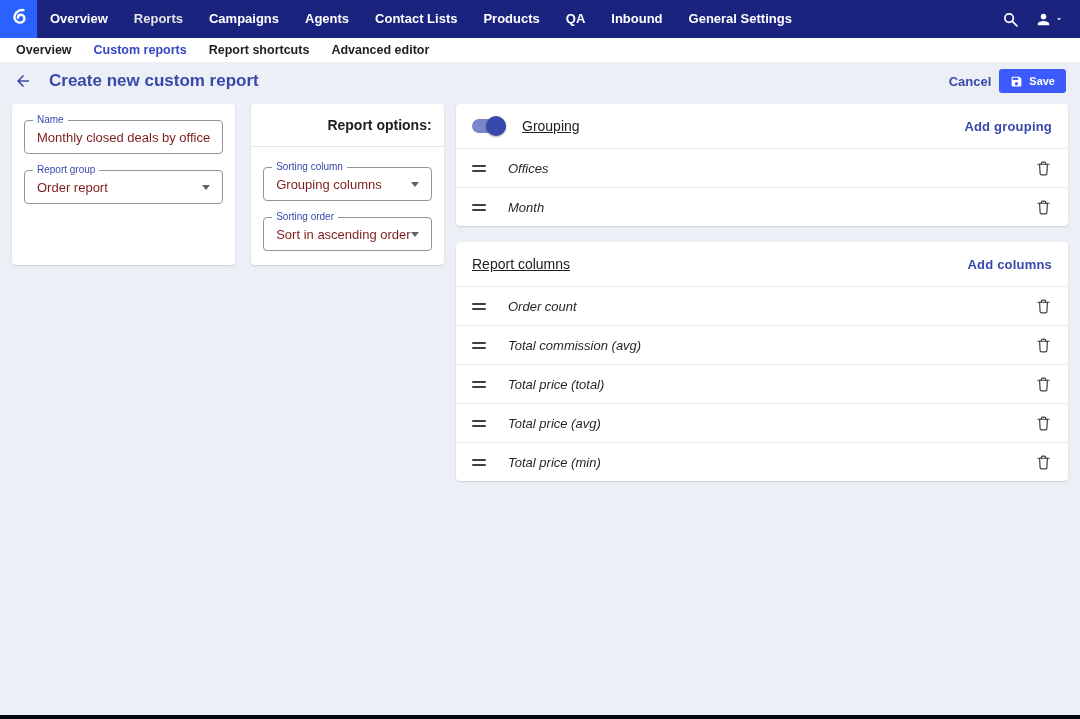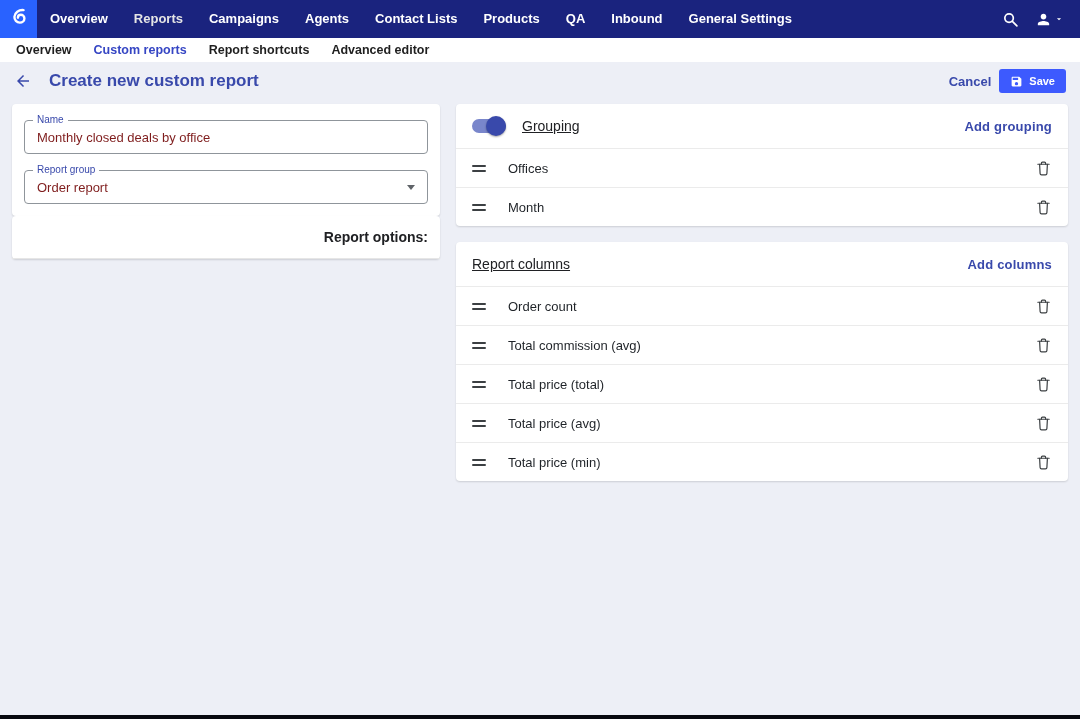--- a/index.html
+++ b/index.html
@@ -29,42 +29,42 @@
   .back-btn { display:flex; align-items:center; cursor:pointer; }
   .page-title { color:#3949ab; font-size:17px; font-weight:700; margin-left:17px; }
   .header-right { margin-left:auto; display:flex; align-items:center; gap:8px; }
   .cancel-link { color:#3949ab; font-size:13px; font-weight:700; cursor:pointer; }
   .save-btn { background:#3d5afe; color:#fff; border:none; height:24px; padding:0 11px; border-radius:3px;
               font-size:11px; font-weight:700; display:flex; align-items:center; gap:6px; cursor:pointer;
               font-family:"Liberation Sans", sans-serif; }
 
   
   .content { display:flex; gap:16px; padding:4px 12px 0 12px; align-items:flex-start; }
-  .col-left { width:428px; flex:0 0 428px; display:flex; flex-direction:column; }
+  .col-left { width:428px; flex:0 0 428px; display:flex; flex-direction:row; gap:16px; }
   .col-right { flex:1; display:flex; flex-direction:column; gap:16px; }
   .card { background:#fff; border-radius:4px; box-shadow:0 1px 2px rgba(0,0,0,.14); }
 
   .fields-card { padding:16px 12px 12px 12px; display:flex; flex-direction:column; gap:16px; }
   .field { position:relative; border:1px solid #8f959b; border-radius:4px; height:34px;
            display:flex; align-items:center; padding:0 12px; background:#fff; cursor:text; }
   .field.select { cursor:pointer; }
   .field-label { position:absolute; top:-7px; left:8px; background:#fff; padding:0 4px;
                  font-size:10px; color:#3949ab; }
   .field-value { font-size:13px; color:#7f1d1d; white-space:nowrap; overflow:hidden; }
   .caret-down { margin-left:auto; width:0; height:0; border-left:4.5px solid transparent;
                 border-right:4.5px solid transparent; border-top:5px solid #5f6368; }
 
   .options-header { padding:13px 12px; font-size:14px; font-weight:700; color:#202124; border-bottom:1px solid #e6e6e6;text-align:right; }
   .options-body { padding:20px 12px 14px 12px; display:flex; flex-direction:column; gap:16px; }
 
   
   .panel-header { display:flex; align-items:center; padding:0 16px; height:44px; }
   .panel-title { font-size:14px; color:#202124;text-decoration:underline; }
   .add-link { margin-left:auto; color:#3949ab; font-size:13px; font-weight:700; cursor:pointer; letter-spacing:.2px; }
-  .row { display:flex; align-items:center; height:39px; padding:0 16px; border-top:1px solid #ebebeb; }
+  .row { display:flex; align-items:center; height:39px; padding:0 16px; border-top:1px solid #ebebeb;font-style:italic; }
   .row-label { margin-left:22px; font-size:13px; color:#1f2328; }
   .drag-handle { display:flex; flex-direction:column; gap:3px; width:14px; cursor:grab; }
   .drag-handle i { display:block; height:2px; background:#3c4043; border-radius:1px; }
   .trash-btn { margin-left:auto; display:flex; align-items:center; cursor:pointer; }
 
   
   .switch { position:relative; width:34px; height:20px; margin-right:16px; cursor:pointer; flex:0 0 34px; }
   .switch .track { position:absolute; top:3px; left:0; width:34px; height:14px; border-radius:7px; background:#7986cb; }
   .switch .thumb { position:absolute; right:0; top:0; width:20px; height:20px; border-radius:50%;
                    background:#3949ab; box-shadow:0 1px 2px rgba(0,0,0,.35); }
@@ -147,20 +147,32 @@
       </div>
       <div class="field select">
         <span class="field-label">Report group</span>
         <span class="field-value">Order report</span>
         <span class="caret-down"></span>
       </div>
     </div>
 
     <div class="card">
       <div class="options-header">Report options:</div>
+      <div class="options-body">
+        <div class="field select">
+          <span class="field-label">Sorting column</span>
+          <span class="field-value">Grouping columns</span>
+          <span class="caret-down"></span>
+        </div>
+        <div class="field select">
+          <span class="field-label">Sorting order</span>
+          <span class="field-value">Sort in ascending order</span>
+          <span class="caret-down"></span>
+        </div>
+      </div>
     </div>
 
   </div>
 
   <div class="col-right">
 
     <div class="card">
       <div class="panel-header">
         <span class="switch">
           <span class="track"></span>

